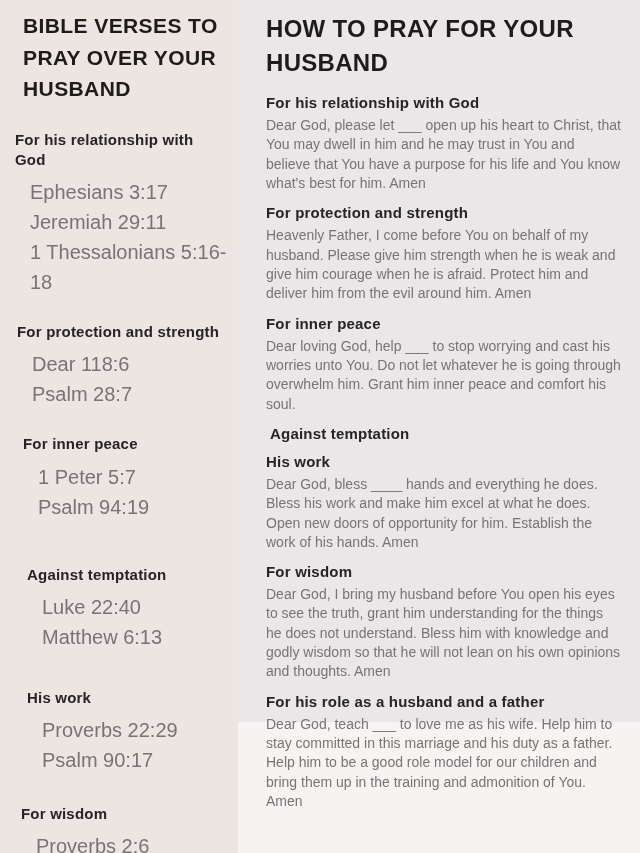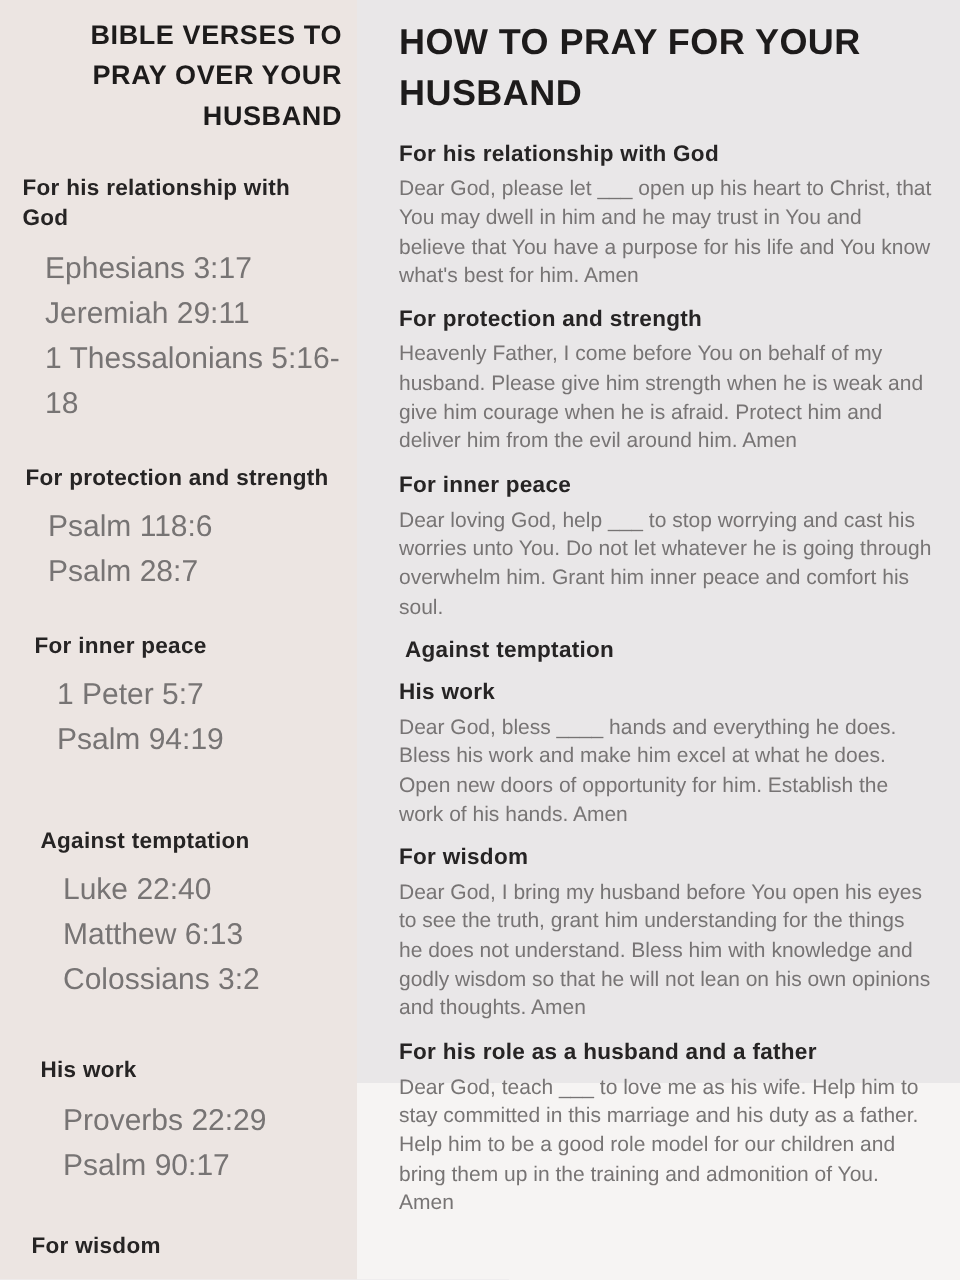--- a/index.html
+++ b/index.html
@@ -18,28 +18,27 @@
   }
   
   .left{
     width:238px;
     height:853px;
     background:var(--left-bg,#ece5e2);
     padding:8px 10px 0 13px;
     flex-shrink:0;
   }
   .left h1{
-    font-size:18px;
+    font-size:21px;
     font-weight:800;
     line-height:1.5;
     letter-spacing:.4px;
     color:var(--title-text,#1d1b1b);
     padding-left:10px;
     padding-top:2px;
-    text-align:right;
   }
   .lsec{margin-top:25px;}
   .lsec h2{
     font-size:15px;
     font-weight:700;
     letter-spacing:.2px;
     color:var(--heading-text,#262424);
     line-height:1.35;
   }
   .lsec .verses{margin-top:7px;}
@@ -98,39 +97,38 @@
     <div class="verses">
       <div class="verse">Ephesians 3:17</div>
       <div class="verse">Jeremiah 29:11</div>
       <div class="verse">1 Thessalonians 5:16-18</div>
     </div>
   </section>
 
   <section class="lsec">
     <h2>For protection and strength</h2>
     <div class="verses">
-      <div class="verse">Psalm 118:6</div>
+      <div class="verse">Dear 118:6</div>
       <div class="verse">Psalm 28:7</div>
     </div>
   </section>
 
   <section class="lsec">
     <h2>For inner peace</h2>
     <div class="verses">
       <div class="verse">1 Peter 5:7</div>
       <div class="verse">Psalm 94:19</div>
     </div>
   </section>
 
   <section class="lsec">
     <h2>Against temptation</h2>
     <div class="verses">
       <div class="verse">Luke 22:40</div>
       <div class="verse">Matthew 6:13</div>
-      <div class="verse">Colossians 3:2</div>
     </div>
   </section>
 
   <section class="lsec">
     <h2>His work</h2>
     <div class="verses">
       <div class="verse">Proverbs 22:29</div>
       <div class="verse">Psalm 90:17</div>
     </div>
   </section>

